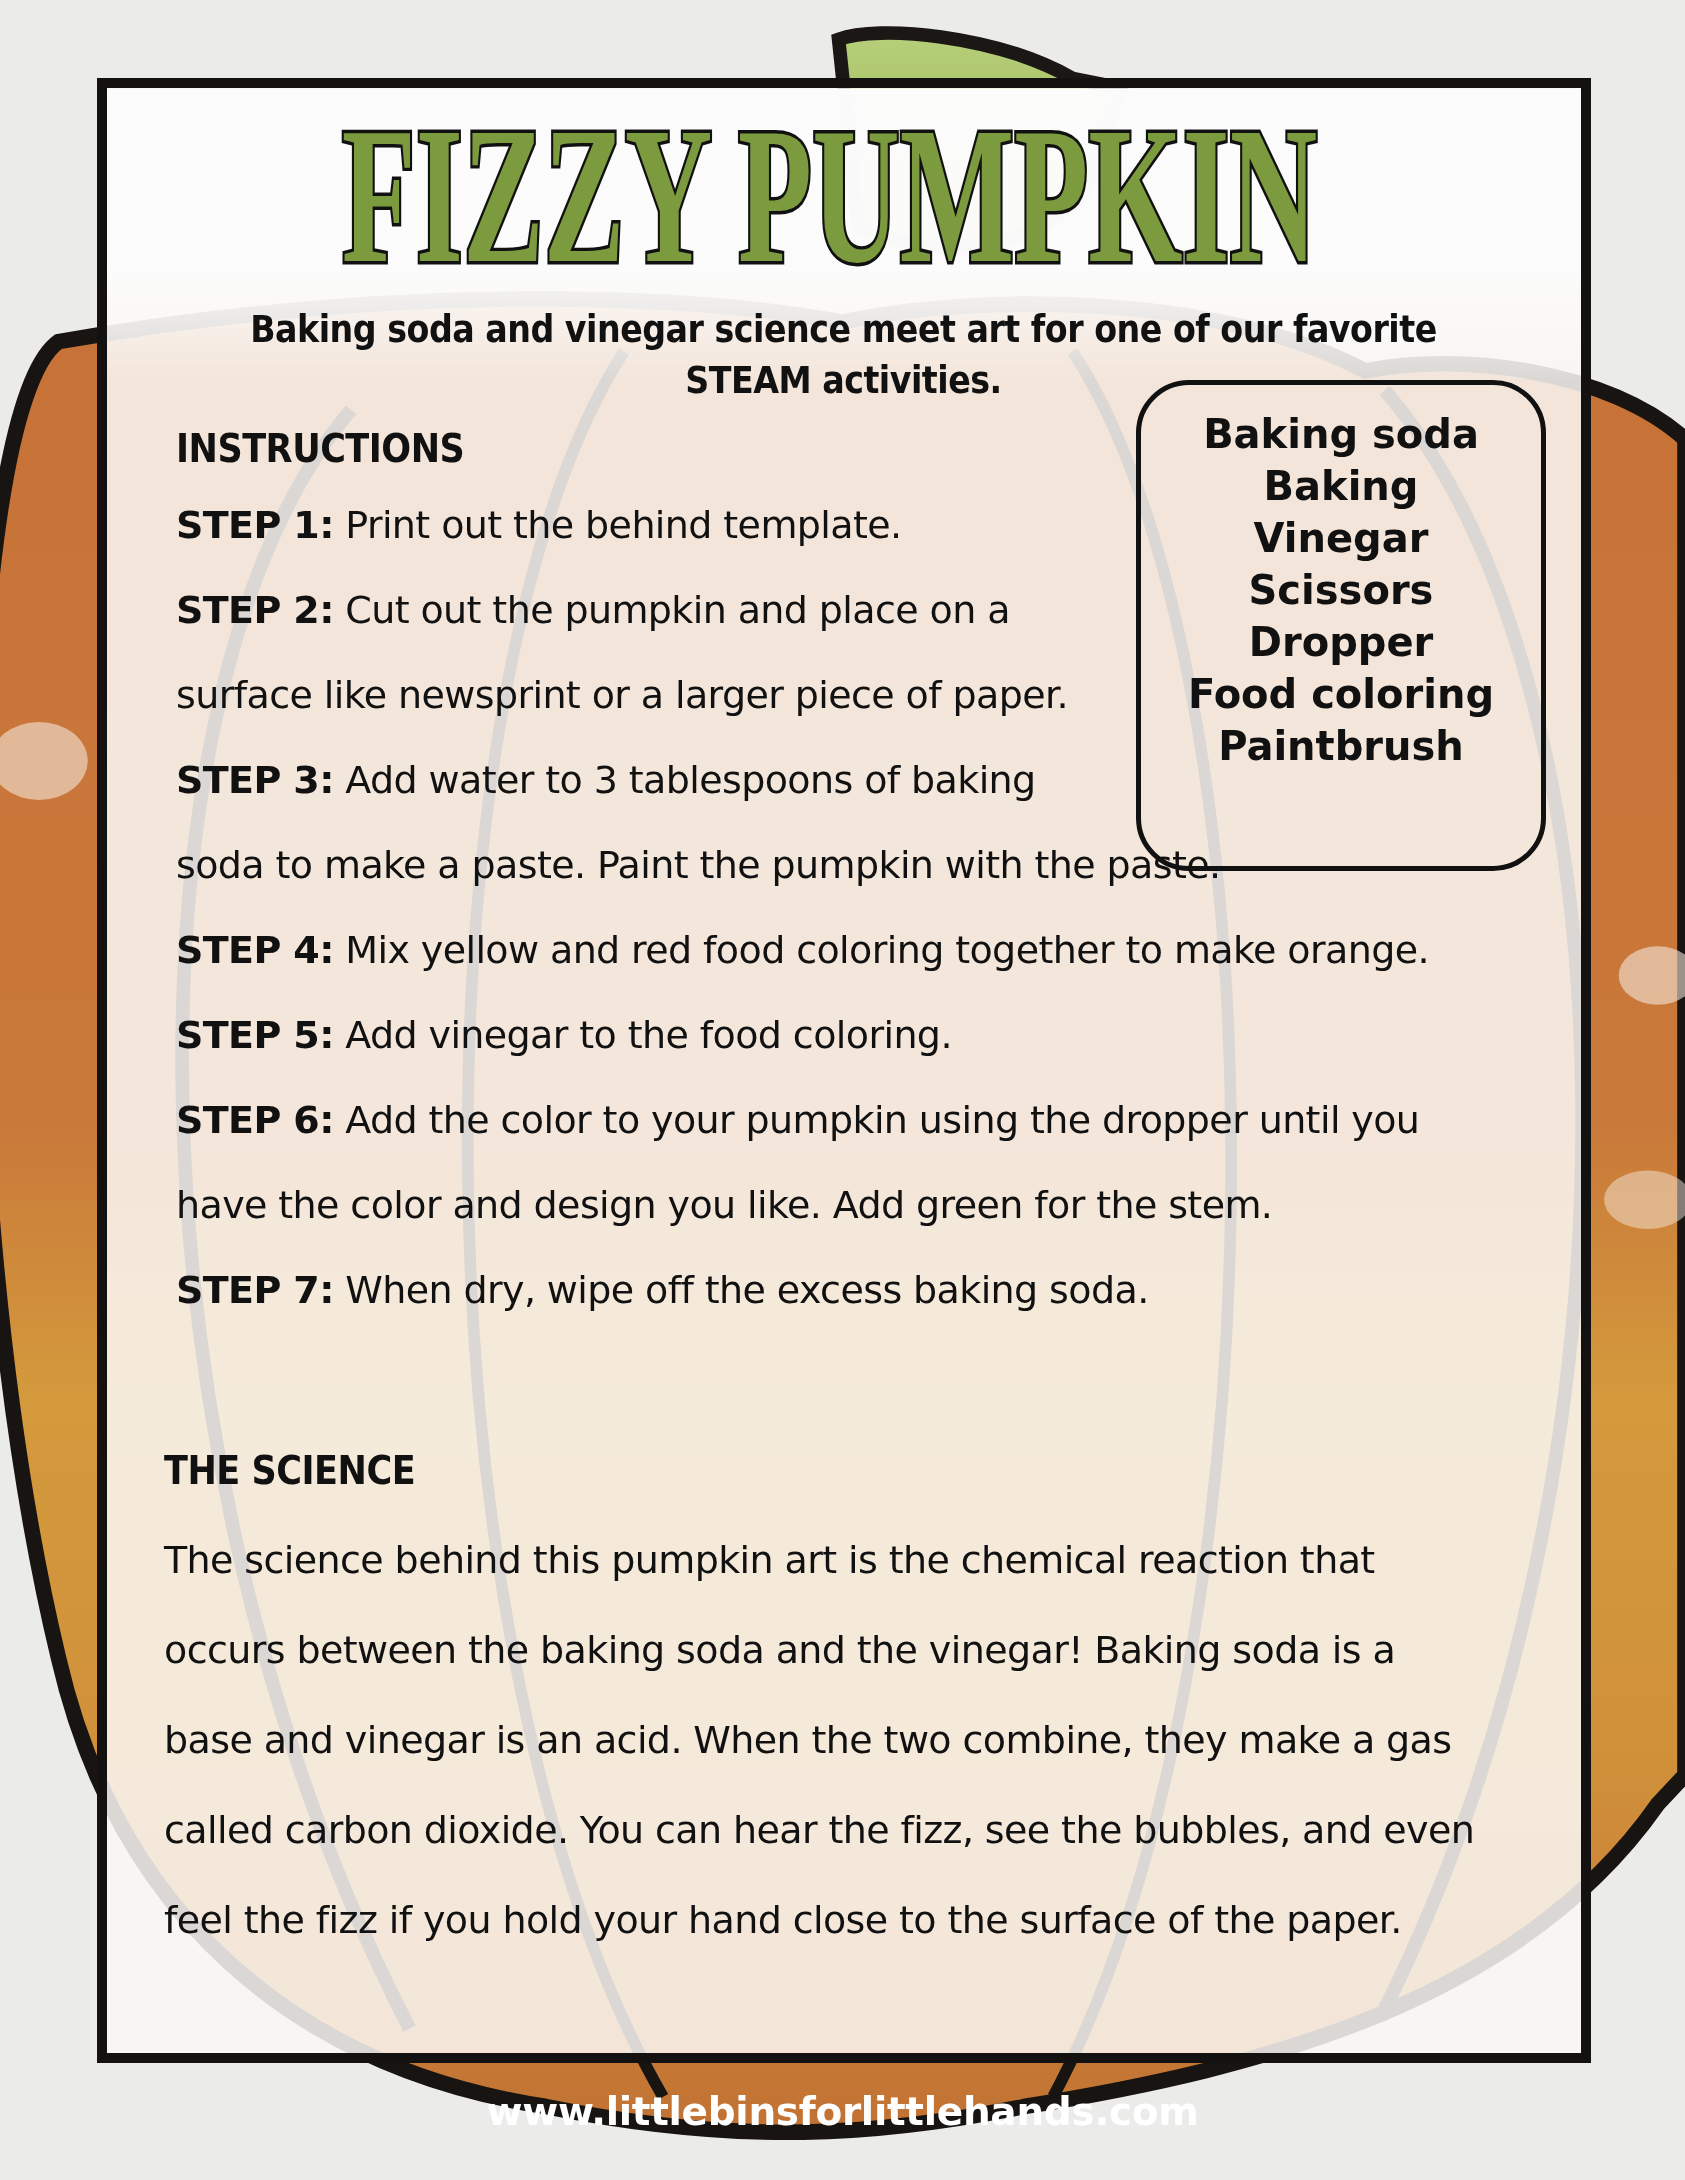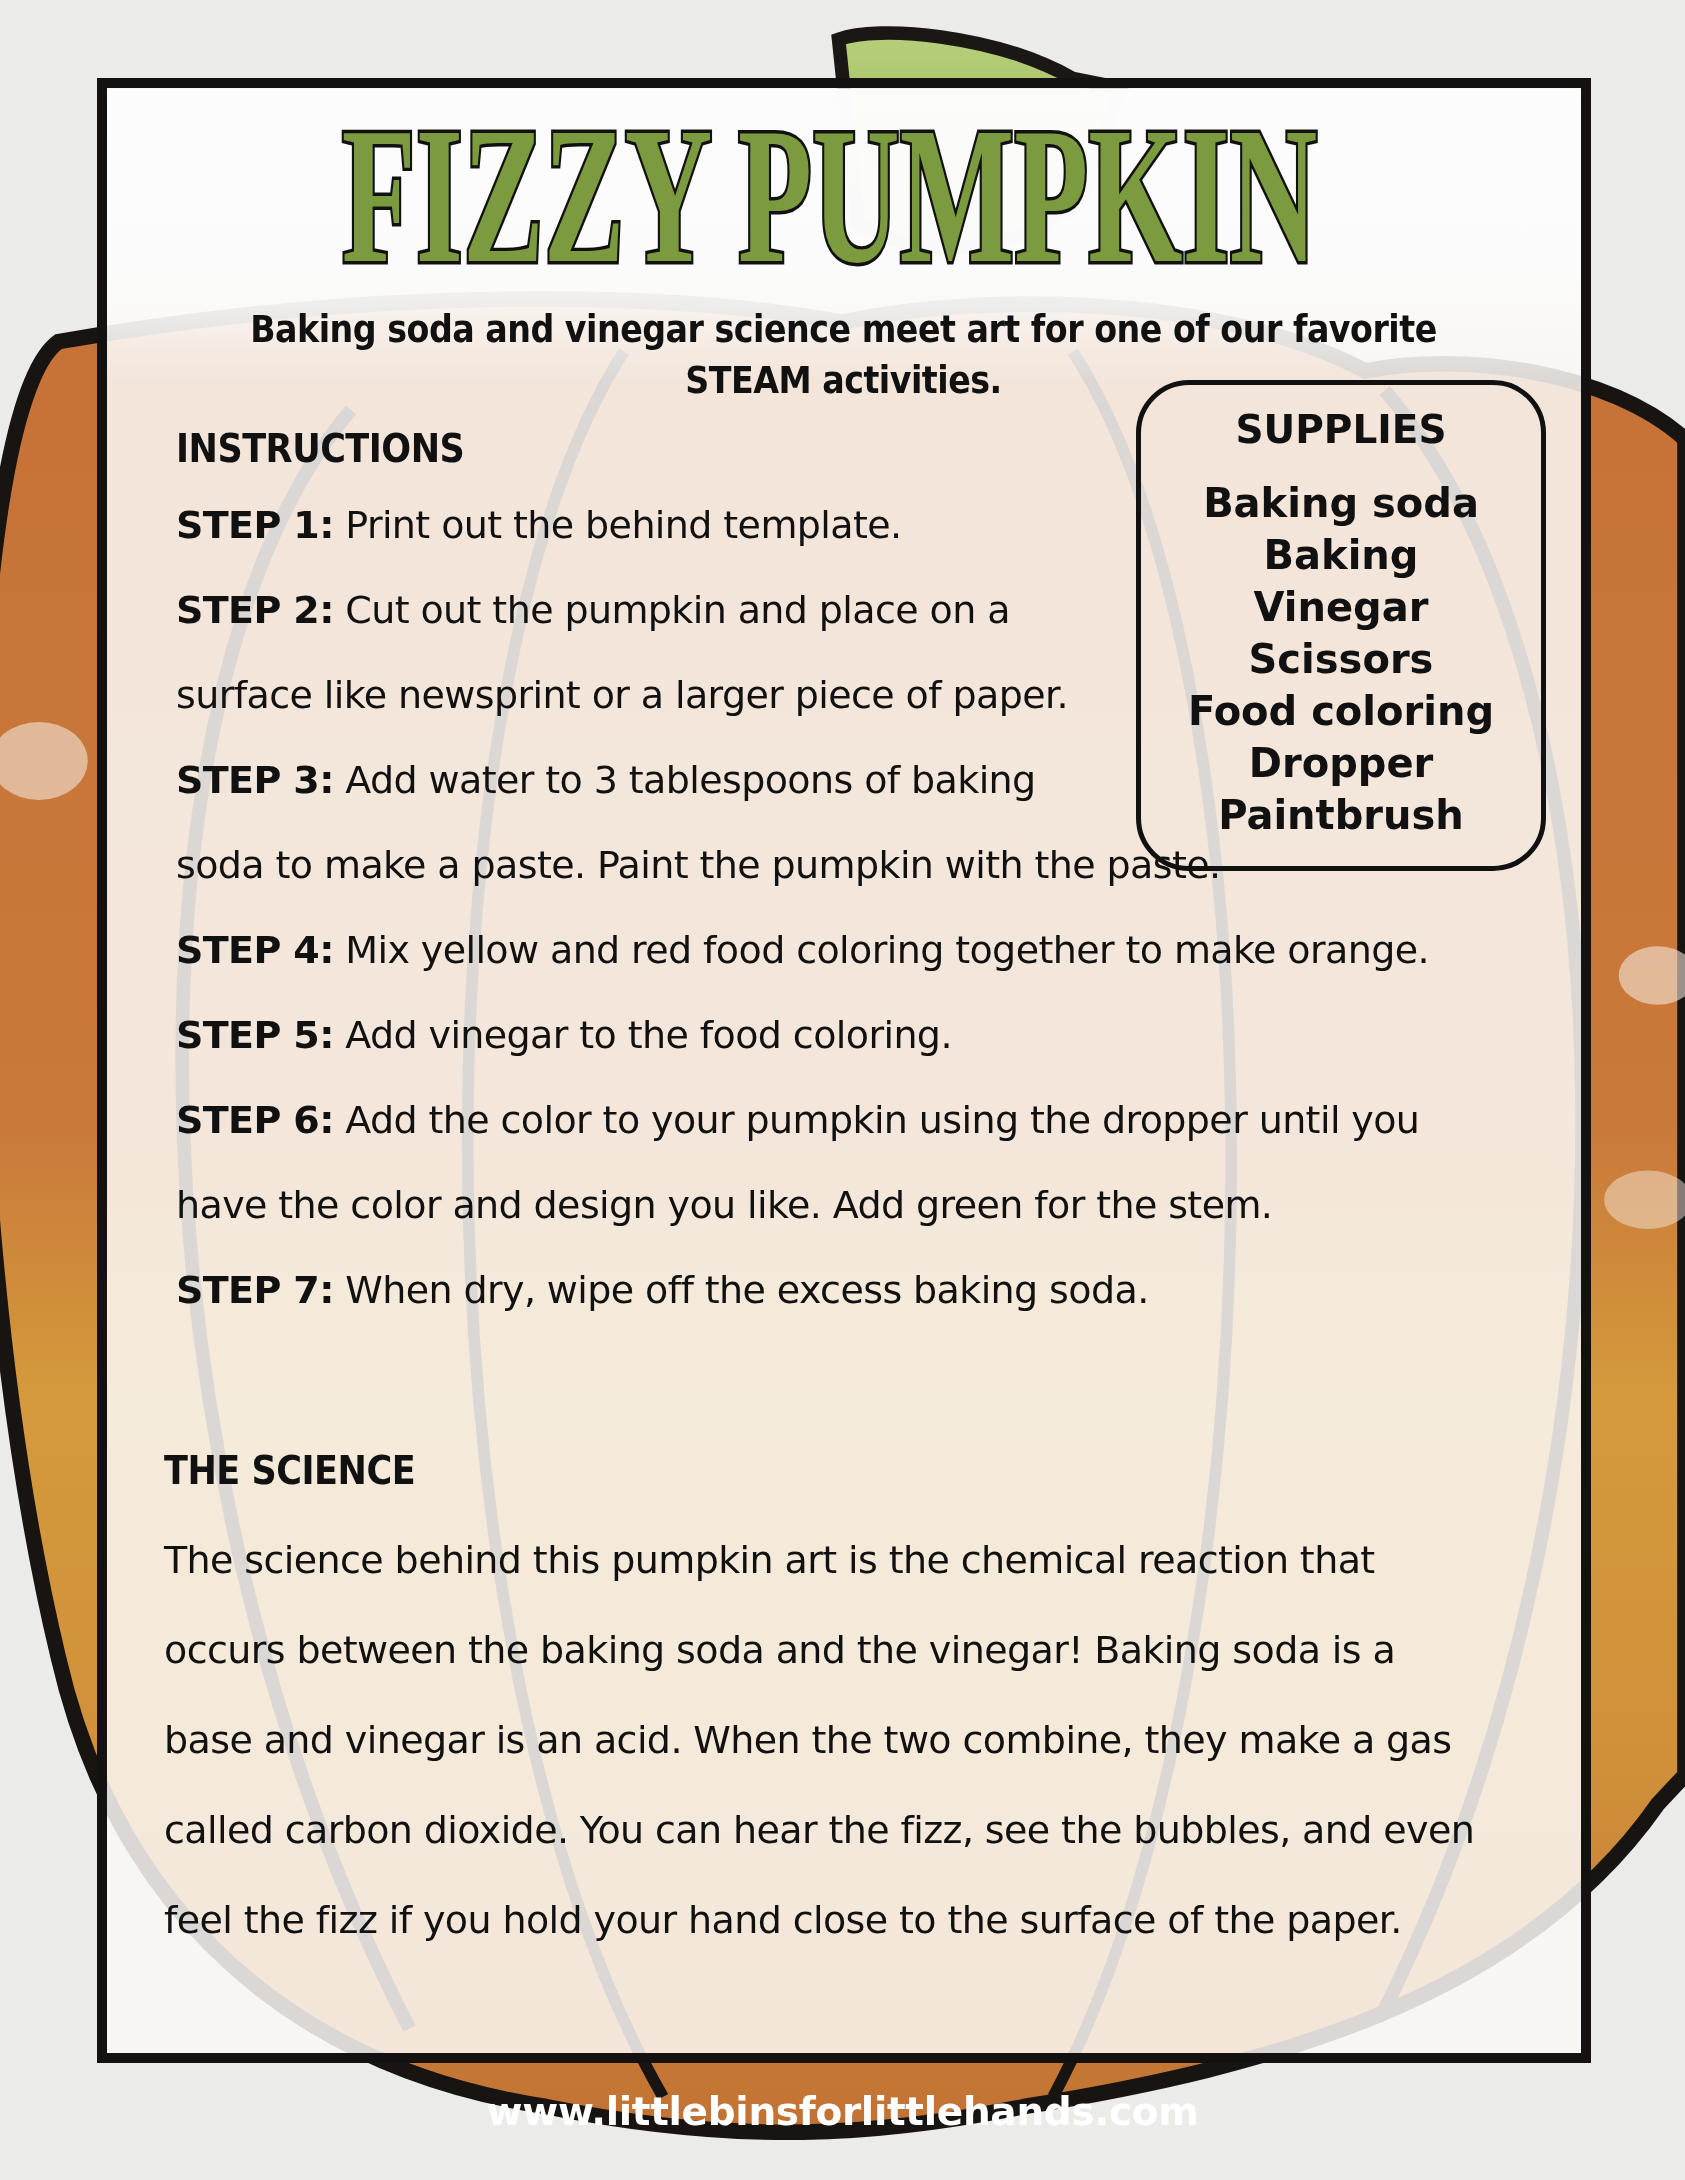--- a/index.html
+++ b/index.html
@@ -103,28 +103,27 @@
     <text id="title-text" x="510" y="150" text-anchor="middle" font-family="Liberation Serif, serif" font-weight="bold" font-size="200" textLength="1000" lengthAdjust="spacingAndGlyphs" fill="#7c9a3e" stroke="#111" stroke-width="7" paint-order="stroke">FIZZY PUMPKIN</text>
   </svg>
 </div>
 
 <div class="subtitle">
   <div>Baking soda and vinegar science meet art for one of our favorite</div>
   <div>STEAM activities.</div>
 </div>
 
 <div class="supplies">
-  <div class="supplies-title">SUPPLIES</div>
   <ul class="supplies-list">
     <li>Baking soda</li>
     <li>Baking</li>
     <li>Vinegar</li>
     <li>Scissors</li>
+    <li>Dropper</li>
     <li>Food coloring</li>
-    <li>Dropper</li>
     <li>Paintbrush</li>
   </ul>
 </div>
 
 <div class="instructions">
   <h2 class="section-heading">INSTRUCTIONS</h2>
   <ul class="steps" style="margin-top:11.7px;">
     <li class="step-line"><span class="step-label">STEP 1:</span><span> Print out the behind template.</span></li>
     <li class="step-line"><span class="step-label">STEP 2:</span><span> Cut out the pumpkin and place on a</span></li>
     <li class="step-line"><span class="step-label"></span><span>surface like newsprint or a larger piece of paper.</span></li>

